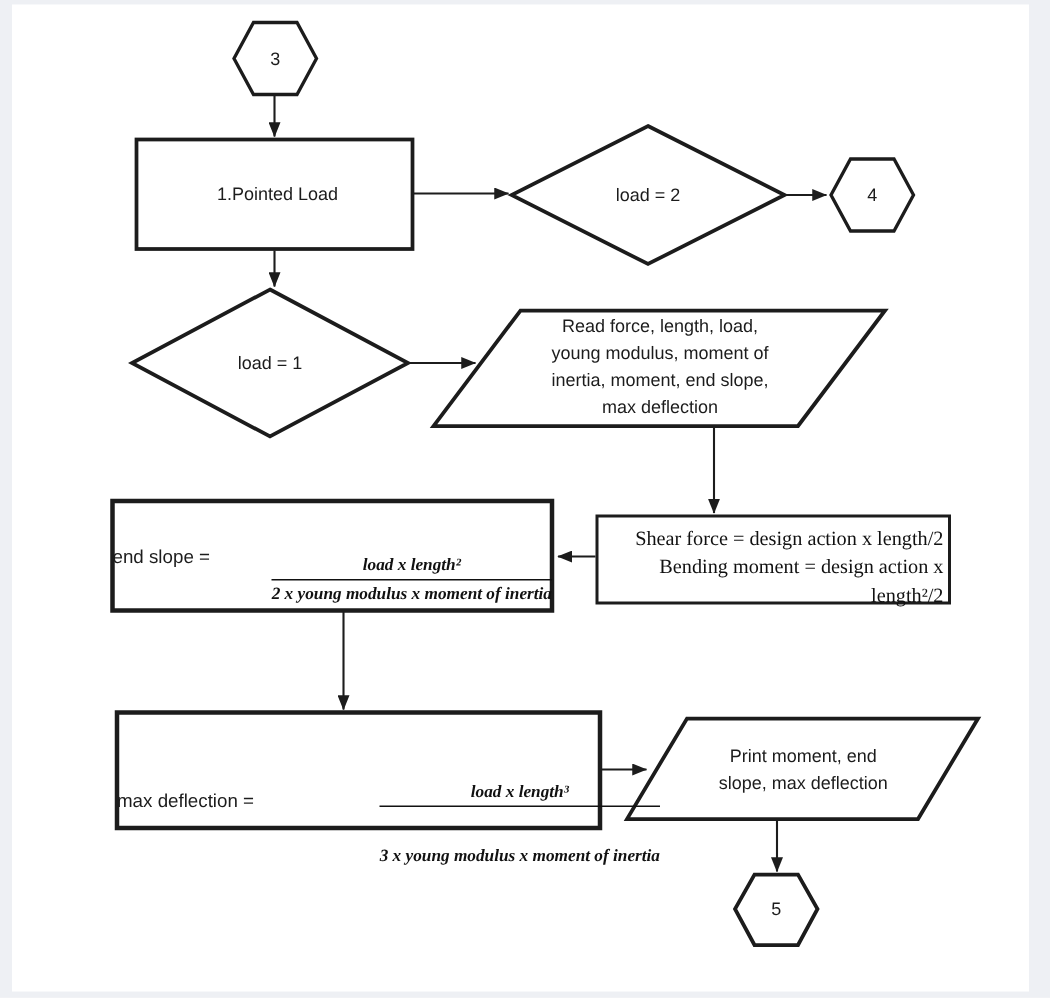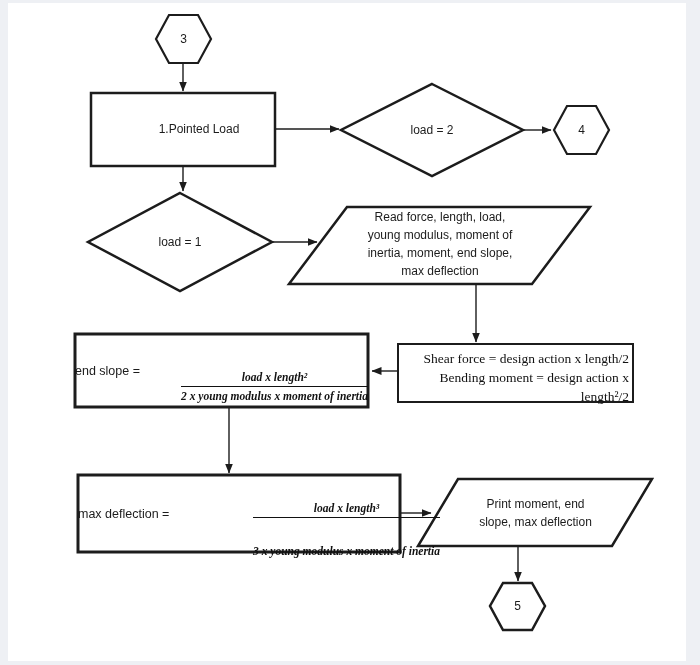--- a/index.html
+++ b/index.html
@@ -57,21 +57,21 @@
       <rect x="398" y="344" width="235" height="58" stroke-width="2"></rect>
       <rect x="75" y="334" width="293" height="73" stroke-width="3"></rect>
       <rect x="78" y="475" width="322" height="77" stroke-width="3"></rect>
       <polygon points="458,479 652,479 612,546 418,546" stroke-width="2.5"></polygon>
       <polygon points="503,583 532,583 545,606 532,630 503,630 490,606" stroke-width="2.5"></polygon>
     </g>
   </svg>
 
   <div class="lbl" style="left:156px;top:15px;width:55px;height:48px;">3</div>
 
-  <div class="lbl" style="left:91px;top:93px;width:216px;height:73px;">
+  <div class="lbl" style="left:77px;top:93px;width:216px;height:73px;">
     <div class="lines">
       <div>1.Pointed Load</div>
     </div>
   </div>
 
   <div class="lbl" style="left:341px;top:84px;width:182px;height:92px;">load = 2</div>
 
   <div class="lbl" style="left:554px;top:106px;width:55px;height:48px;">4</div>
 
   <div class="lbl" style="left:88px;top:193px;width:184px;height:98px;">load = 1</div>
@@ -92,21 +92,21 @@
   </div>
 
   <div class="formula" style="left:75px;top:334px;width:293px;height:73px;">
     <span class="prefix">end slope =</span>
     <span class="fraction">
       <span class="num" style="display:block;">load x length²</span>
       <span class="den" style="display:block;">2 x young modulus x moment of inertia</span>
     </span>
   </div>
 
-  <div class="formula" style="left:78px;top:475px;width:362px;height:77px;border-radius:20px;">
+  <div class="formula" style="left:78px;top:495px;width:362px;height:77px;border-radius:20px;">
     <span class="prefix">max deflection =</span>
     <span class="fraction">
       <span class="num" style="display:block;">load x length³</span>
       <span class="den" style="display:block;margin-top:24px;">3 x young modulus x moment of inertia</span>
     </span>
   </div>
 
   <div class="lbl" style="left:448px;top:479px;width:175px;height:68px;">
     <div class="lines io-lines">
       <div>Print moment, end</div>

